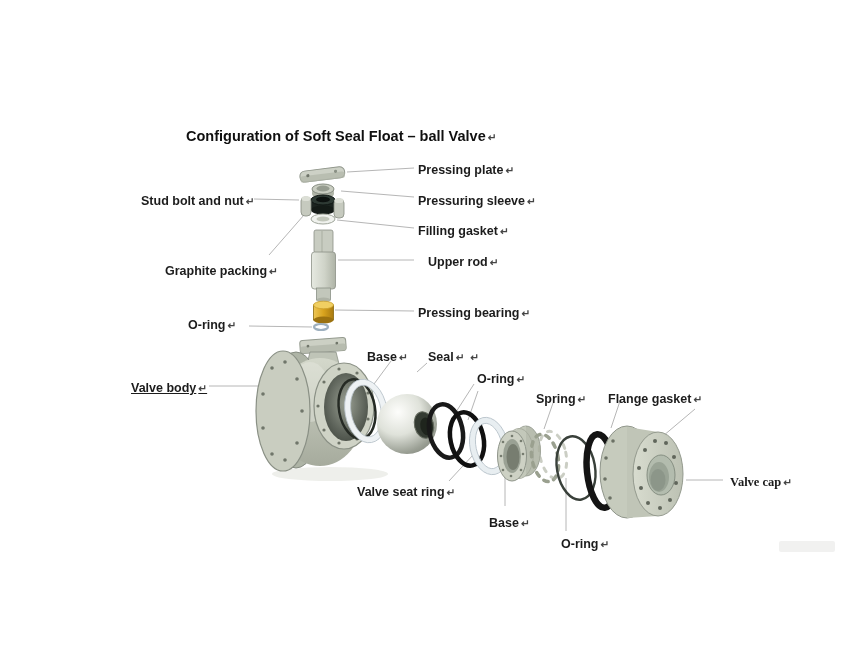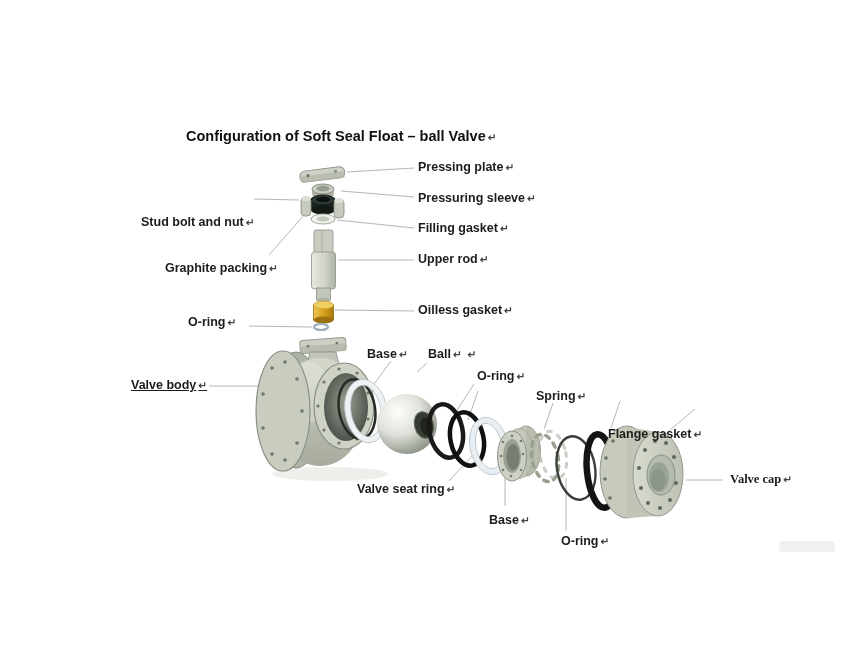--- a/index.html
+++ b/index.html
@@ -1,20 +1,20 @@
 <!DOCTYPE html>
 <html><head>
 <meta charset="utf-8">
 <style>
   html,body{margin:0;padding:0;background:#ffffff;}
   #canvas{position:relative;width:846px;height:652px;background:#ffffff;overflow:hidden;
           font-family:"Liberation Sans",sans-serif;padding-left:41px;}
   #art{position:absolute;left:0;top:0;}
   .title{position:absolute;font-weight:bold;font-size:14.5px;color:#101010;white-space:nowrap;}
-  .label{position:absolute;font-weight:bold;font-size:12.5px;color:#1c1c1c;white-space:nowrap;line-height:13px;}
+  .label{position:absolute;font-weight:bold;font-size:12.5px;color:#1c1c1c;white-space:nowrap;line-height:19px;}
   .ret{font-size:10.5px;color:#454545;font-weight:600;margin-left:2px;white-space:pre;}
   .artifact{position:absolute;background:#ebebe9;border-radius:2px;}
 </style>
 </head>
 <body>
 
 <div id="canvas">
 
   <svg id="art" width="846" height="652" viewBox="0 0 846 652">
     <defs>
@@ -246,32 +246,32 @@
       <ellipse cx="659" cy="477" rx="10" ry="15" fill="#9aa496"></ellipse>
       <ellipse cx="658" cy="480" rx="7.5" ry="11" fill="#8a9487" opacity="0.85"></ellipse>
     </g>
   </svg>
 
   <div class="title" style="left:186px;top:128px;">
     <span>Configuration of Soft Seal Float – ball Valve</span><span class="ret">↵</span>
   </div>
 
   <div class="label" style="left:418px;top:161px;"><span>Pressing plate</span><span class="ret">↵</span></div>
-  <div class="label" style="left:141px;top:192px;margin-top:24px;"><span>Stud bolt and nut</span><span class="ret">↵</span></div>
+  <div class="label" style="left:141px;top:192px;"><span>Stud bolt and nut</span><span class="ret">↵</span></div>
   <div class="label" style="left:418px;top:192px;"><span>Pressuring sleeve</span><span class="ret">↵</span></div>
   <div class="label" style="left:418px;top:222px;"><span>Filling gasket</span><span class="ret">↵</span></div>
   <div class="label" style="left:165px;top:254px;margin-top:8px;"><span>Graphite packing</span><span class="ret">↵</span></div>
-  <div class="label" style="left:418px;top:253px;text-align:center;"><span>Upper rod</span><span class="ret">↵</span></div>
-  <div class="label" style="left:418px;top:304px;"><span>Oilless gasket</span><span class="ret">↵</span></div>
+  <div class="label" style="left:428px;top:253px;text-align:center;"><span>Upper rod</span><span class="ret">↵</span></div>
+  <div class="label" style="left:418px;top:304px;"><span>Pressing bearing</span><span class="ret">↵</span></div>
   <div class="label" style="left:188px;top:316px;"><span>O-ring</span><span class="ret">↵</span></div>
   <div class="label" style="left:131px;top:379px;text-decoration:underline;"><span>Valve body</span><span class="ret">↵</span></div>
   <div class="label" style="left:367px;top:348px;"><span>Base</span><span class="ret">↵</span></div>
-  <div class="label" style="left:428px;top:348px;"><span>Ball</span><span class="ret">↵  ↵</span></div>
+  <div class="label" style="left:428px;top:348px;"><span>Seal</span><span class="ret">↵  ↵</span></div>
   <div class="label" style="left:477px;top:370px;"><span>O-ring</span><span class="ret">↵</span></div>
   <div class="label" style="left:536px;top:390px;text-align:right;"><span>Spring</span><span class="ret">↵</span></div>
-  <div class="label" style="left:608px;top:390px;margin-top:38px;"><span>Flange gasket</span><span class="ret">↵</span></div>
+  <div class="label" style="left:608px;top:390px;"><span>Flange gasket</span><span class="ret">↵</span></div>
   <div class="label" style="left:357px;top:483px;"><span>Valve seat ring</span><span class="ret">↵</span></div>
   <div class="label" style="left:489px;top:514px;"><span>Base</span><span class="ret">↵</span></div>
   <div class="label" style="left:561px;top:535px;"><span>O-ring</span><span class="ret">↵</span></div>
   <div class="label" style="left:730px;top:473px;font-family:Liberation Serif, serif;"><span>Valve cap</span><span class="ret">↵</span></div>
 
   <div class="artifact" style="left:779px;top:541px;width:56px;height:11px;opacity:0.7;"></div>
 </div>
 
 </body></html>

